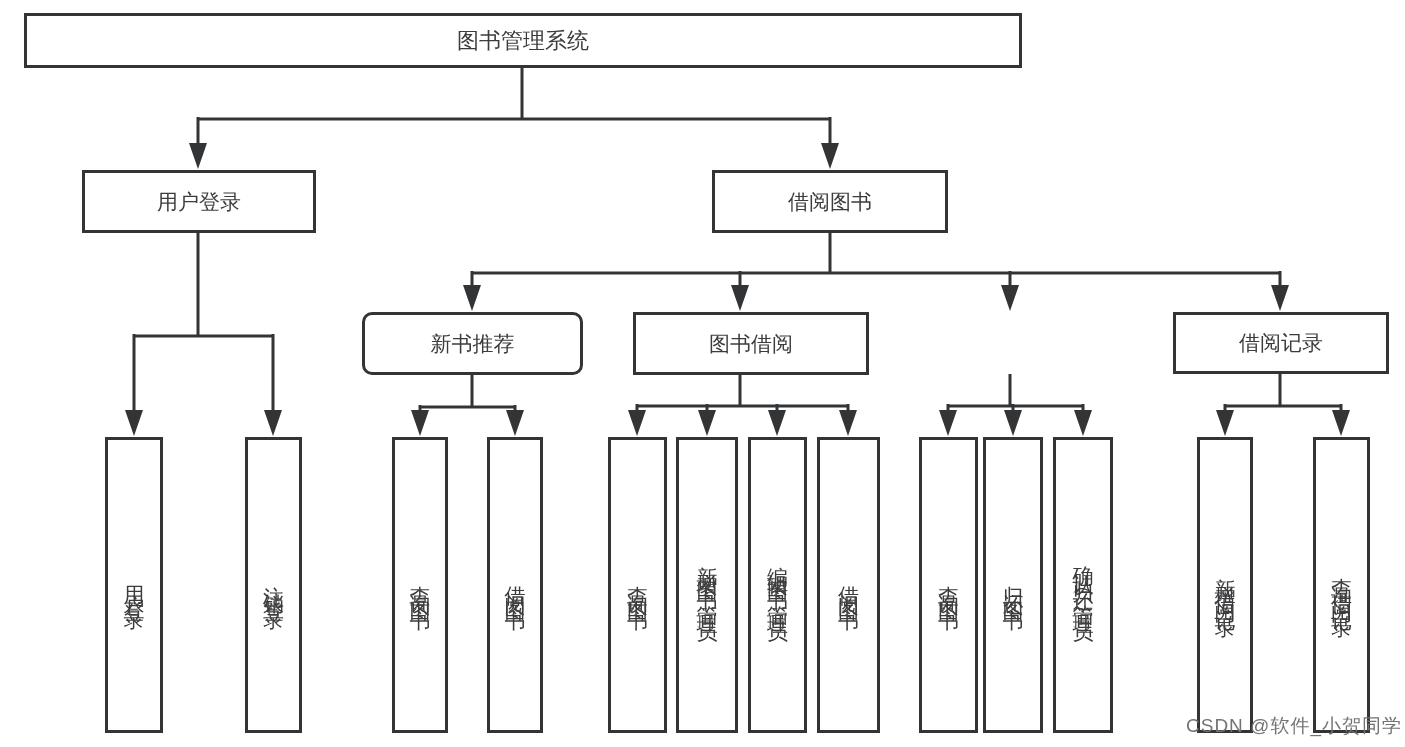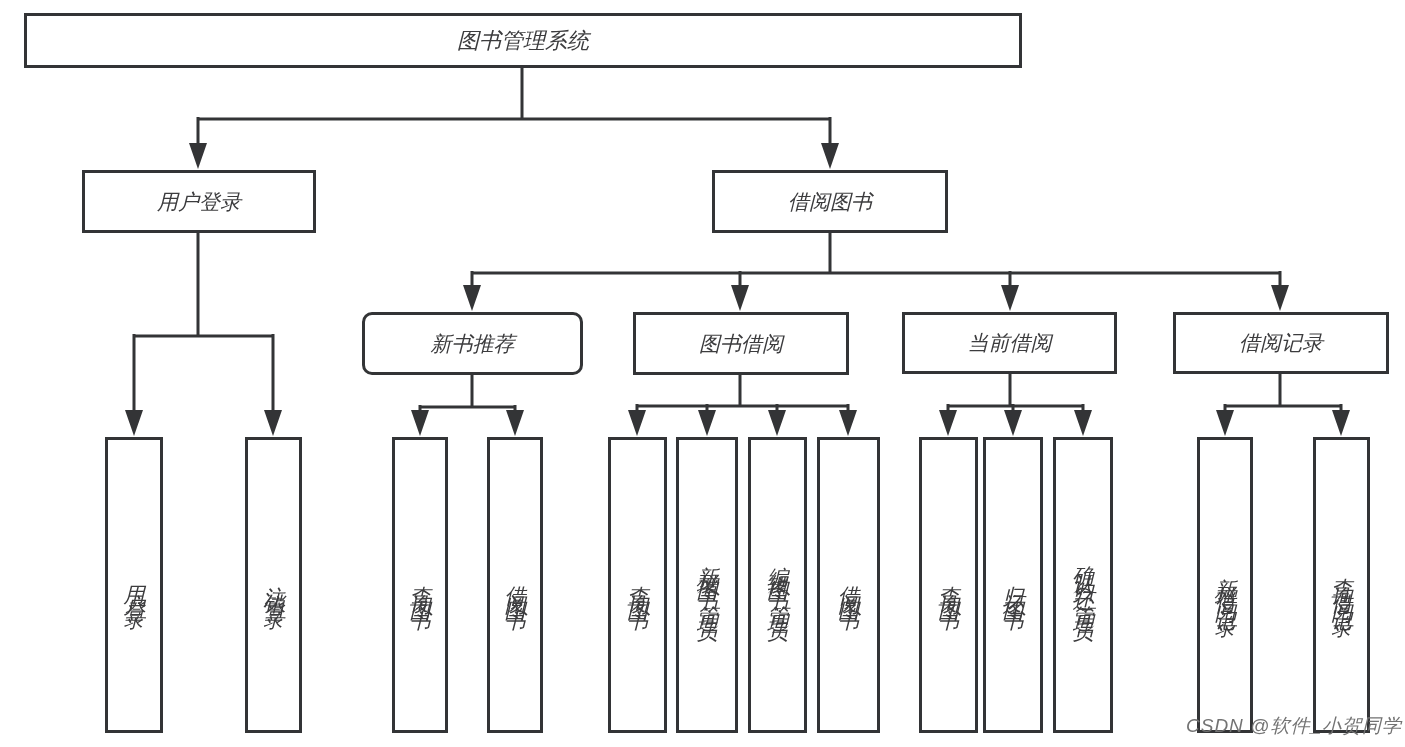--- a/index.html
+++ b/index.html
@@ -3,21 +3,20 @@
 <meta charset="utf-8">
 <style>
   html, body { margin: 0; padding: 0; background: #ffffff; }
   .canvas {
     position: relative;
     width: 1405px;
     height: 747px;
     background: #ffffff;
     overflow: hidden;
     font-family: "Liberation Sans", sans-serif;
-    font-style: italic;
   }
   .connector-layer {
     position: absolute;
     left: 0; top: 0;
     width: 1405px; height: 747px;
     pointer-events: none;
   }
   .node {
     position: absolute;
     box-sizing: border-box;
@@ -102,25 +101,22 @@
   <div class="node level1" style="left:82px; top:170px; width:234px; height:63px;">
     <span>用户登录</span>
   </div>
   <div class="node level1" style="left:712px; top:170px; width:236px; height:63px;">
     <span>借阅图书</span>
   </div>
 
   <div class="node level2" style="left:362px; top:312px; width:221px; height:63px;border-radius:10px;">
     <span>新书推荐</span>
   </div>
-  <div class="node level2" style="left:633px; top:312px; width:216px; height:63px;">
+  <div class="node level2" style="left:633px; top:312px; width:236px; height:63px;">
     <span>图书借阅</span>
-  </div>
-  <div class="node level2" style="left:902px; top:312px; width:215px; height:62px;">
-    <span>当前借阅</span>
   </div>
   <div class="node level2" style="left:1173px; top:312px; width:216px; height:62px;">
     <span>借阅记录</span>
   </div>
 
   <div class="node leaf" style="left:105px; top:437px; width:58px; height:296px;">
     <span>用户登录</span>
   </div>
   <div class="node leaf" style="left:245px; top:437px; width:57px; height:296px;">
     <span>注销登录</span>

